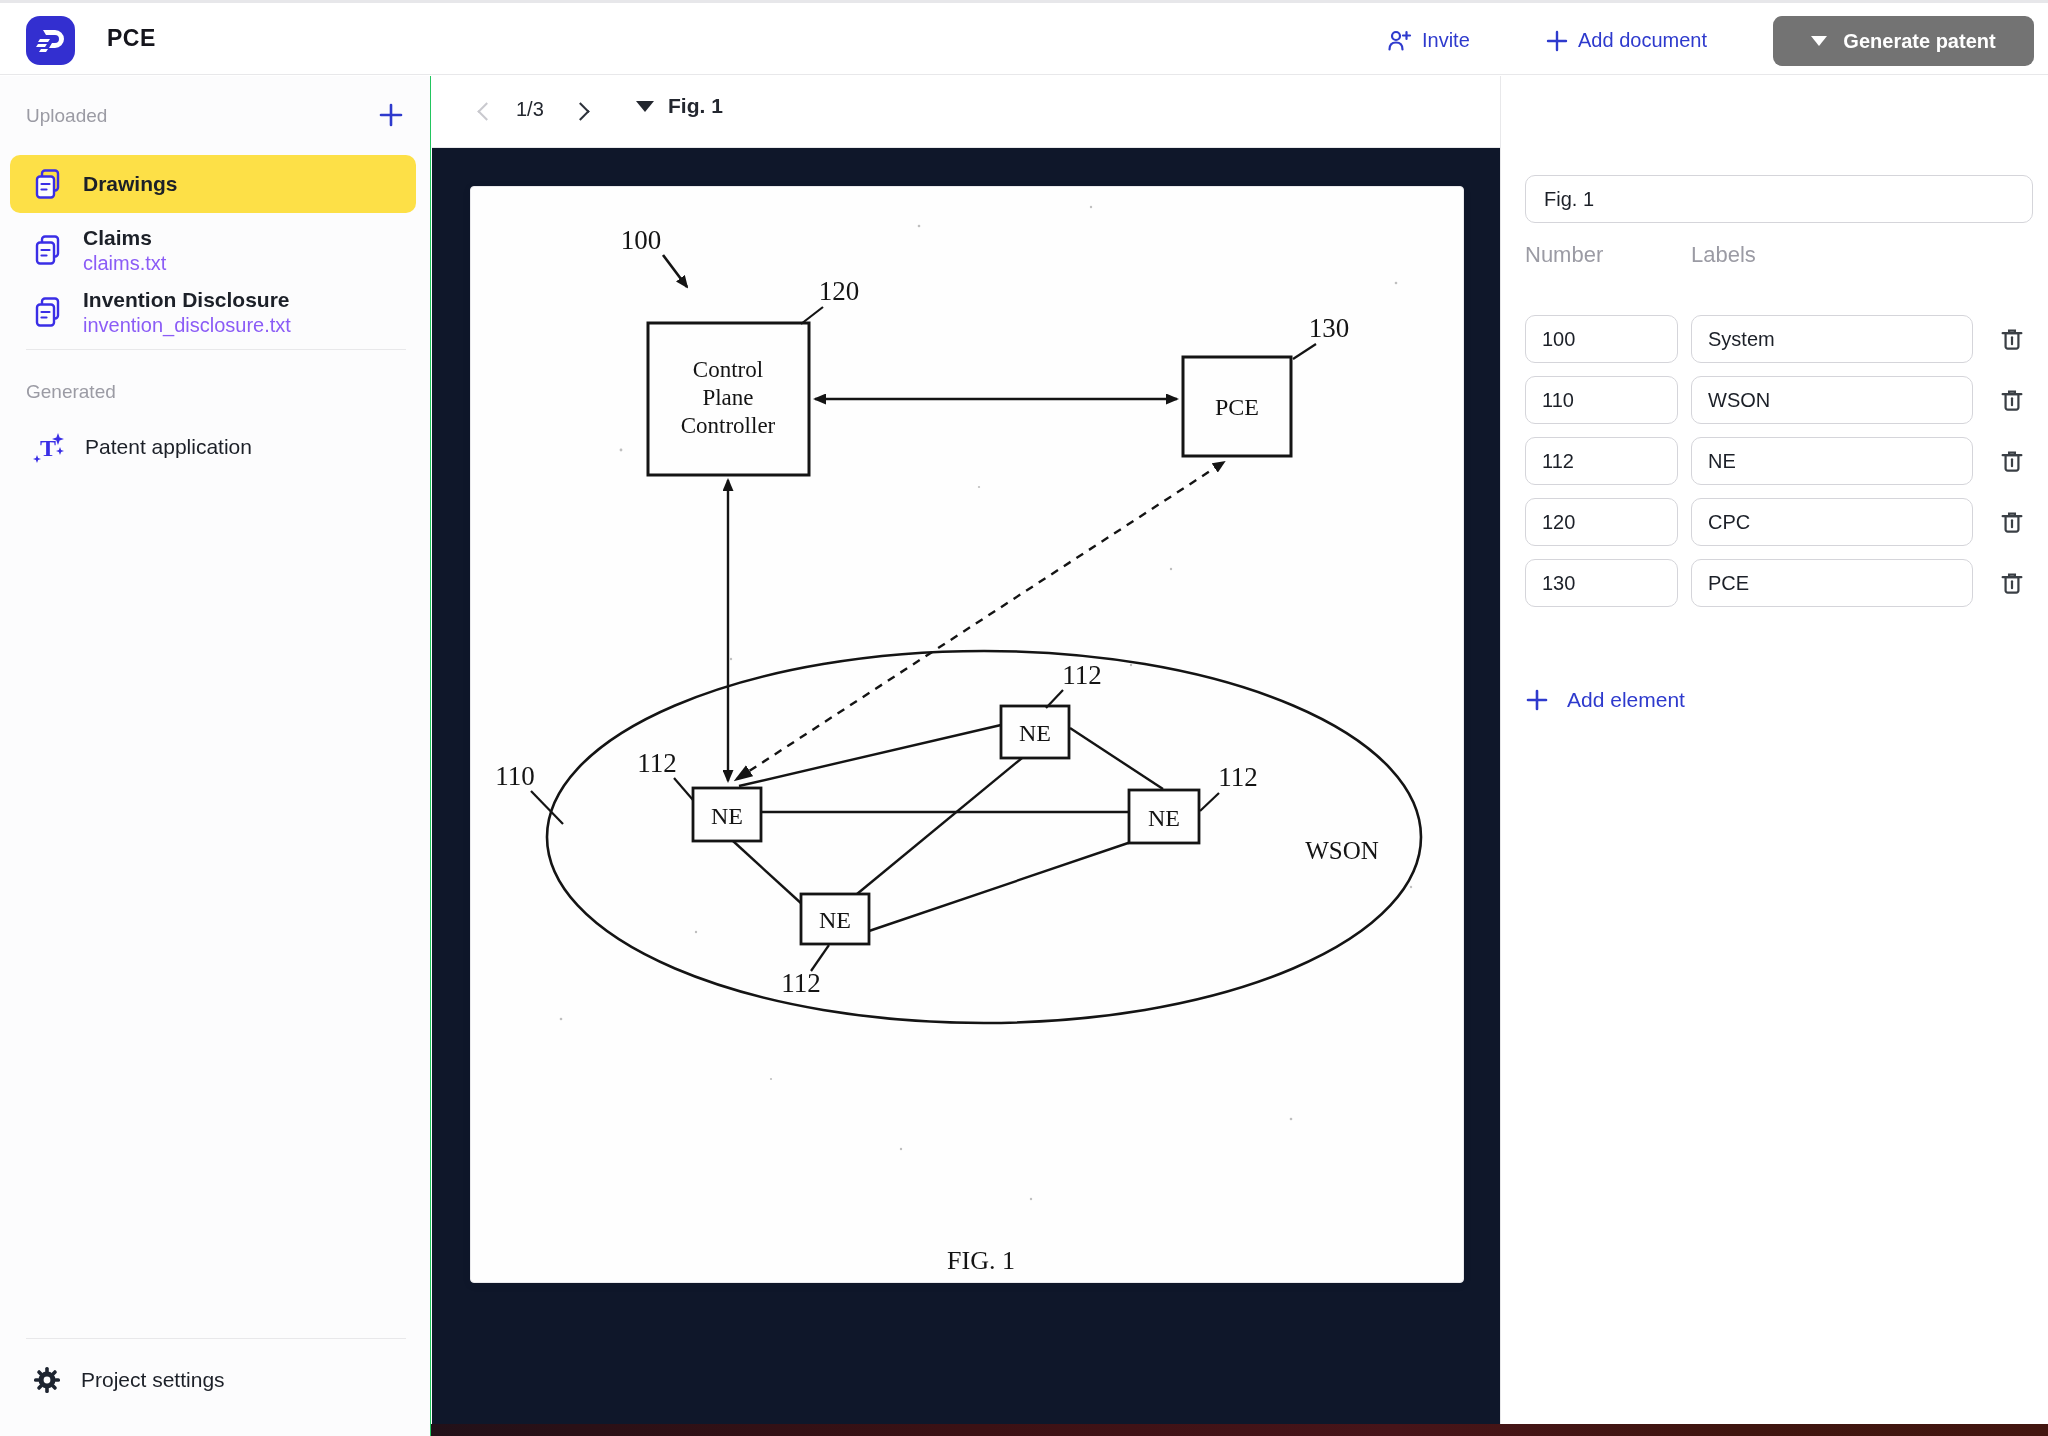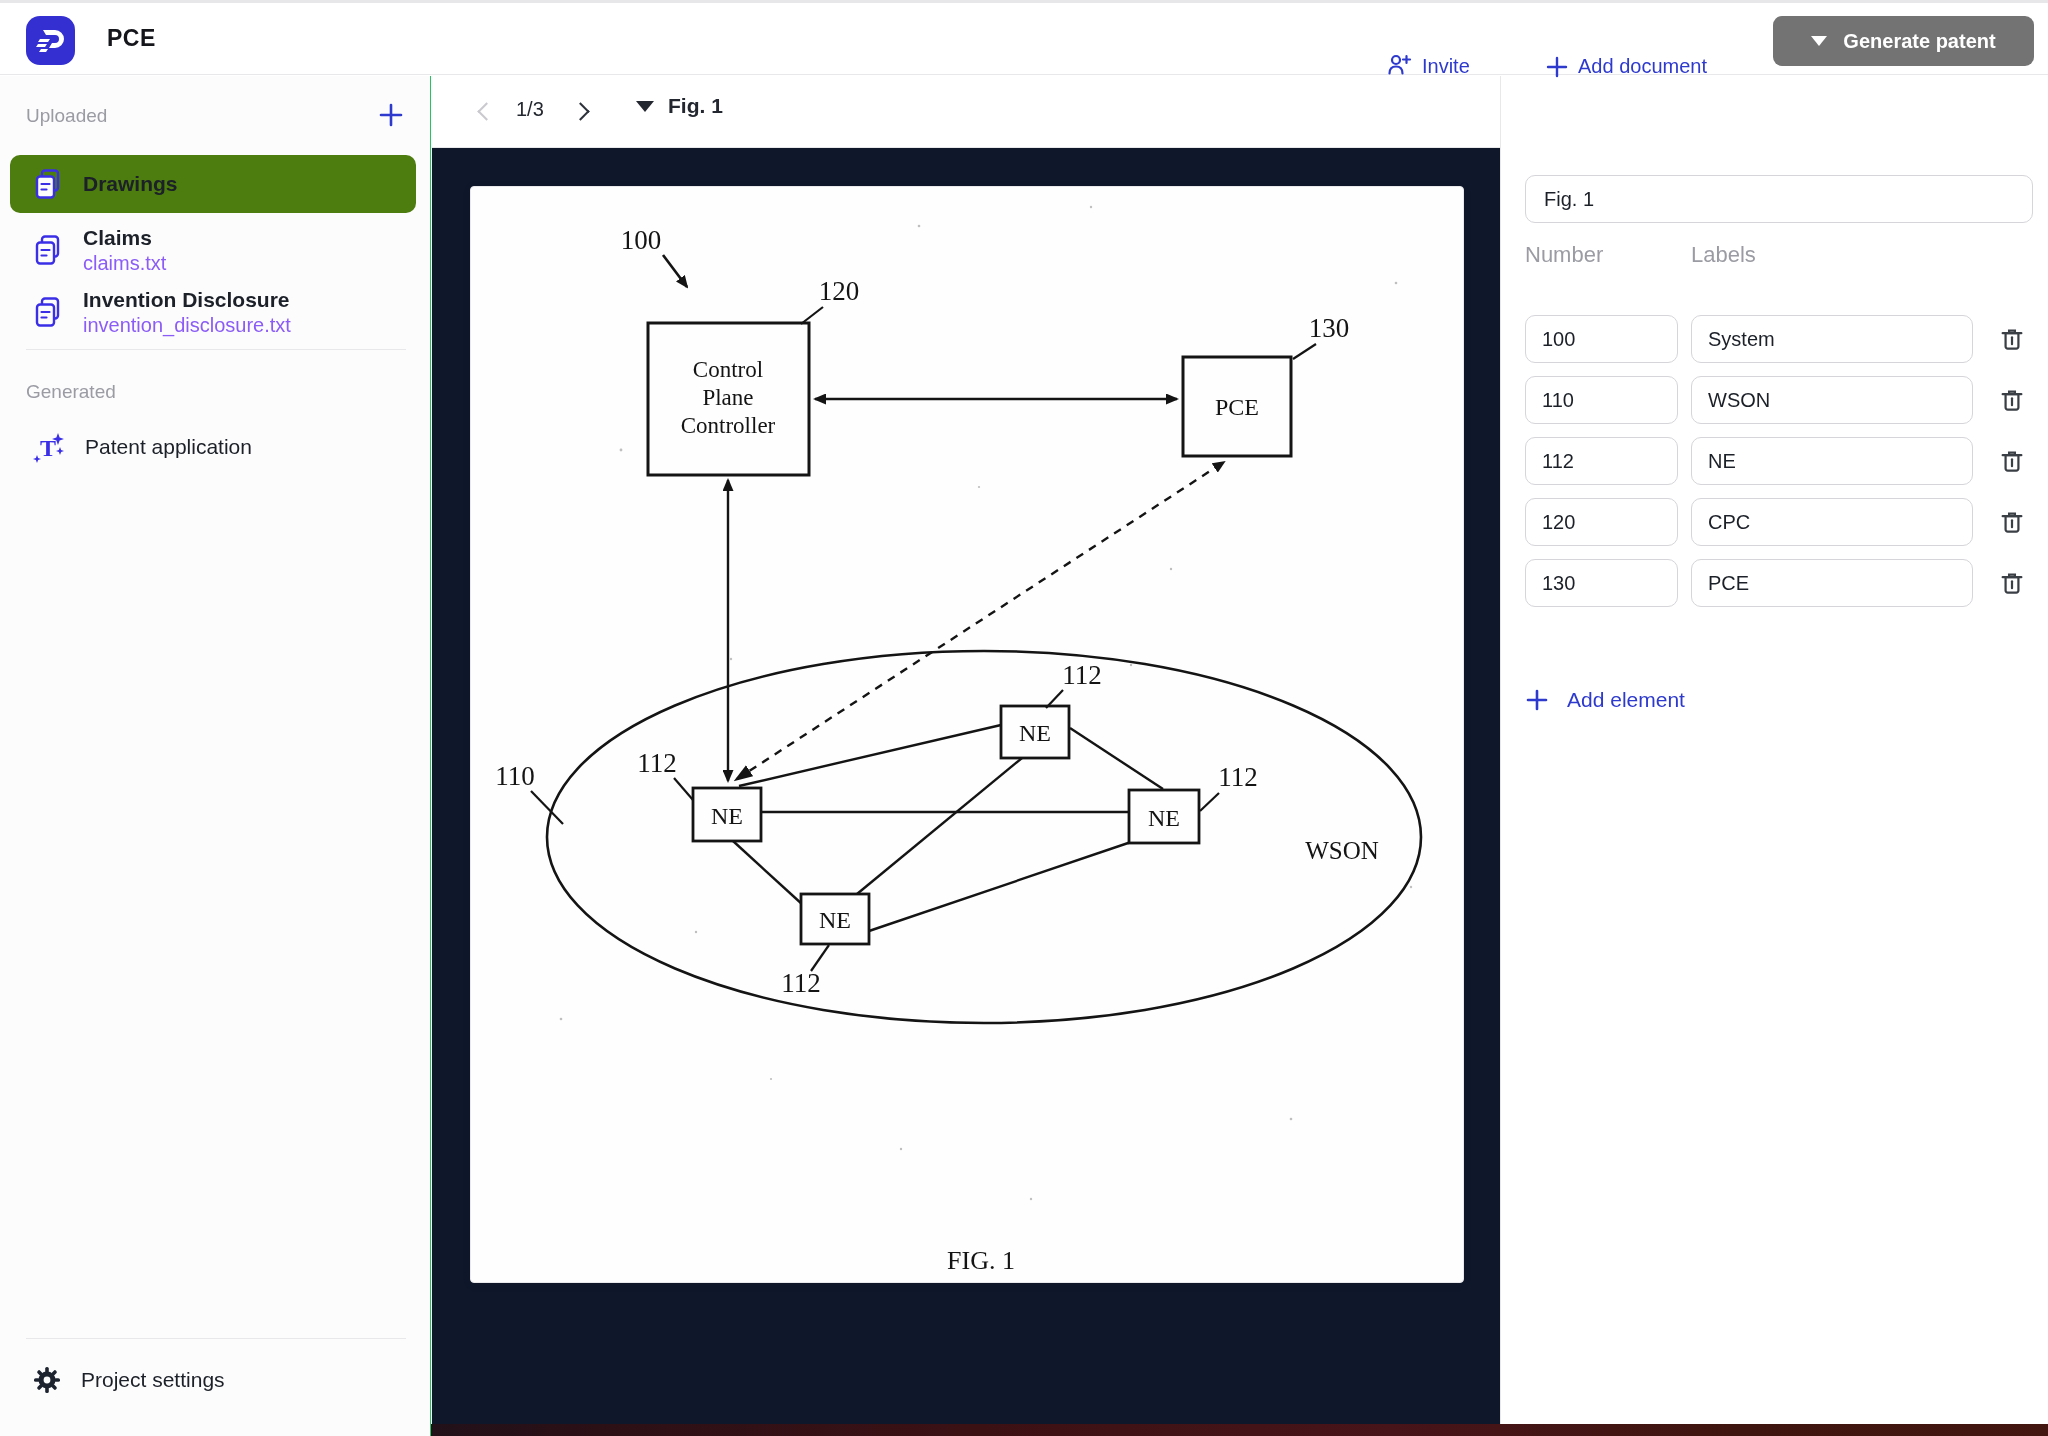--- a/index.html
+++ b/index.html
@@ -5,41 +5,41 @@
   * { margin:0; padding:0; box-sizing:border-box; }
   html,body { width:2048px; height:1436px; overflow:hidden; }
   body { font-family:"Liberation Sans", sans-serif; background:#ffffff; position:relative; color:#1b1f2a; }
 
   
   .topbar { position:absolute; left:0; top:0; width:2048px; height:75px; background:#ffffff;
             border-top:3px solid #e7e7ea; border-bottom:1px solid #e8e8ea; z-index:5; }
   .logo { position:absolute; left:26px; top:13px; width:49px; height:49px; border-radius:14px;
           background:#332fd0; display:flex; align-items:center; justify-content:center; }
   .app-title { position:absolute; left:107px; top:22px; font-size:23px; font-weight:700; letter-spacing:.5px; color:#15151c; }
-  .tb-link { position:absolute; top:0; height:75px; display:flex; align-items:flex-end; gap:10px;
+  .tb-link { position:absolute; top:0; height:75px; display:flex; align-items:center; gap:10px;
              color:#2e3acd; font-size:20px; font-weight:500; cursor:pointer; }
   .tb-invite { left:1386px; }
   .tb-adddoc { left:1546px; }
   .plus-glyph { display:inline-block; }
   .btn-primary { position:absolute; left:1773px; top:13px; width:261px; height:50px; background:#737373;
                  border:none; border-radius:9px; color:#ffffff; font-size:20px; font-weight:600;
                  display:flex; align-items:center; justify-content:center; gap:16px; cursor:pointer;
                  font-family:"Liberation Sans", sans-serif; }
   .caret-down { width:0; height:0; border-left:8px solid transparent; border-right:8px solid transparent;
                 border-top:10px solid #ffffff; }
 
   
   .sidebar { position:absolute; left:0; top:76px; width:431px; height:1426px; background:#fcfcfd;
              border-right:1px solid #22c55e; z-index:4; }
   .side-header { position:absolute; left:26px; font-size:19px; color:#9b9ba4; }
   .side-plus { position:absolute; left:376px; width:30px; height:30px; display:flex; align-items:center;
                justify-content:center; cursor:pointer; }
   .side-row { position:absolute; left:10px; width:406px; border-radius:10px; display:flex; align-items:center;
               padding-left:23px; gap:20px; cursor:pointer; }
-  .side-row.selected { background:#4d7c0f; }
+  .side-row.selected { background:#fde047; }
   .side-row .texts { display:flex; flex-direction:column; justify-content:center; }
   .side-label { font-size:21px; font-weight:600; color:#1c2028; }
   .side-sub { font-size:20px; color:#8b5cf6; margin-top:2px; }
   .side-divider { position:absolute; left:26px; width:380px; height:0; border-top:1px solid #e8e8ea; }
 
   
   .main { position:absolute; left:432px; top:76px; width:1068px; height:1350px; background:#0f172a; }
   .fig-toolbar { position:absolute; left:0; top:0; width:1068px; height:72px; background:#ffffff;
                  border-bottom:1px solid #e8e8ea; }
   .pg-prev, .pg-next { position:absolute; top:24px; width:24px; height:24px; cursor:pointer; }

